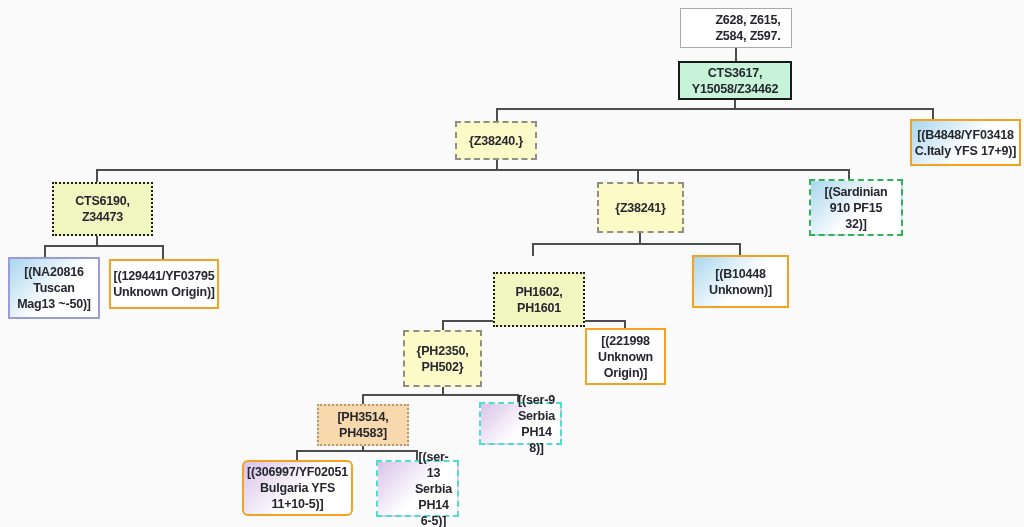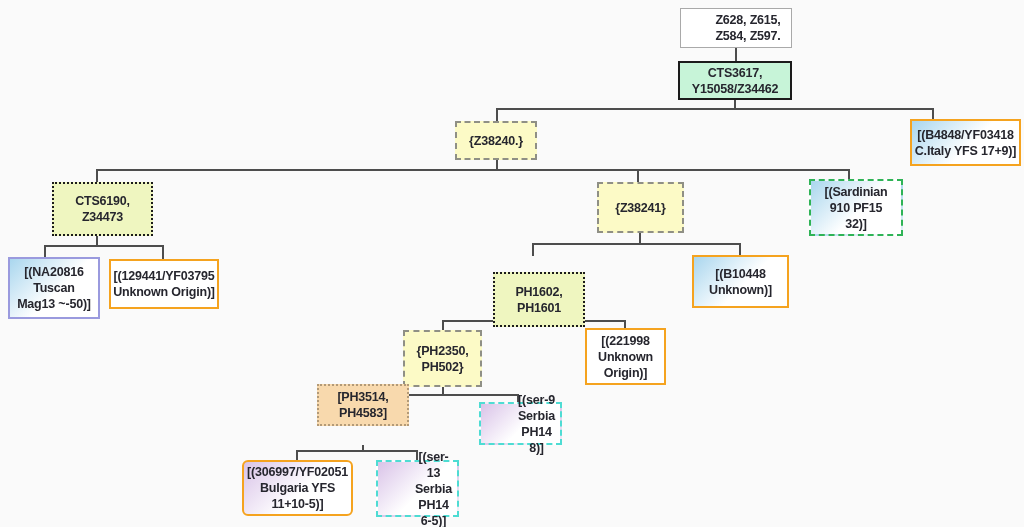--- a/index.html
+++ b/index.html
@@ -139,21 +139,21 @@
     </div>
   <div class="node style-yellow-dashed" style="left:403px; top:330px; width:79px;  height:57px;">
       <span class="lbl">{PH2350,
 PH502}</span>
     </div>
   <div class="node style-orange-solid" style="left:585px; top:328px; width:81px;  height:57px;">
       <span class="lbl">[(221998
 Unknown
 Origin)]</span>
     </div>
-  <div class="node style-peach-dotted" style="left:317px; top:384px; width:92px;  height:42px;">
+  <div class="node style-peach-dotted" style="left:317px; top:404px; width:92px;  height:42px;">
       <span class="lbl">[PH3514,
 PH4583]</span>
     </div>
   <div class="node style-cyan-dashed grad-purple" style="left:479px; top:402px; width:83px; height:43px;">
       <span class="lbl">[(ser-9 Serbia
 PH14 8)]</span>
     </div>
   <div class="node style-orange-solid grad-purple" style="left:242px; top:460px; width:111px; height:56px;border-radius:6px;">
       <span class="lbl">[(306997/YF02051
 Bulgaria YFS

